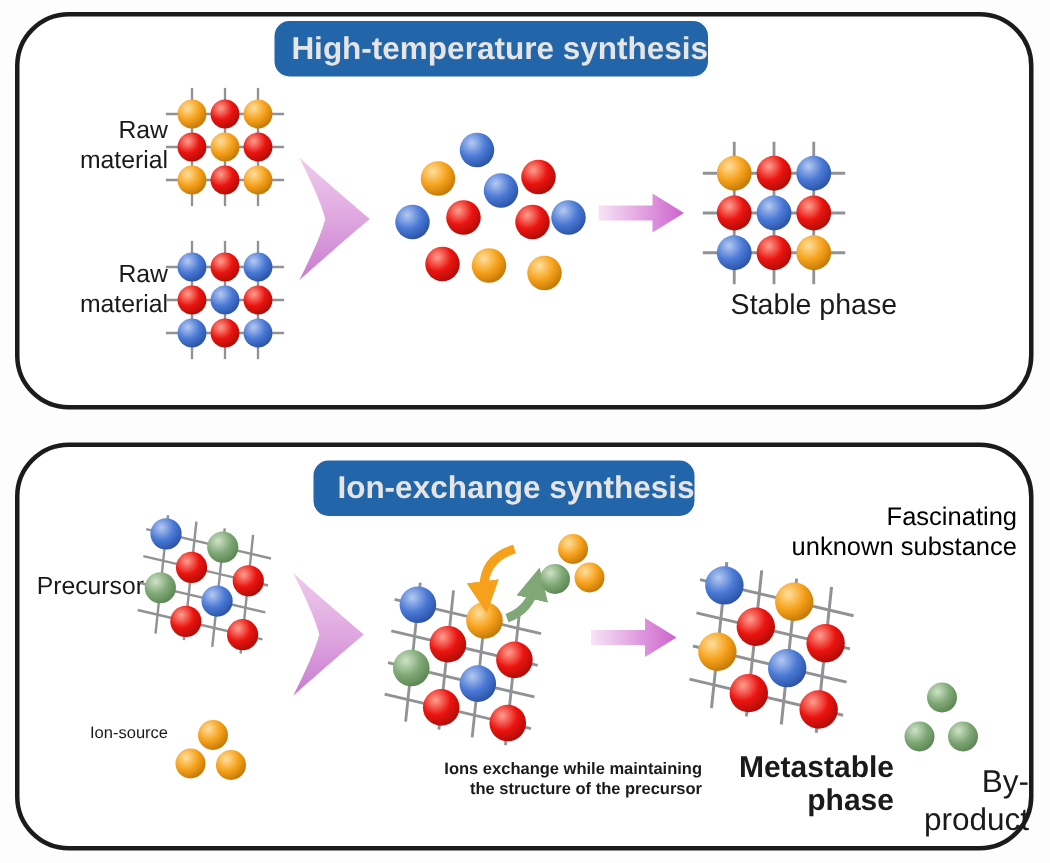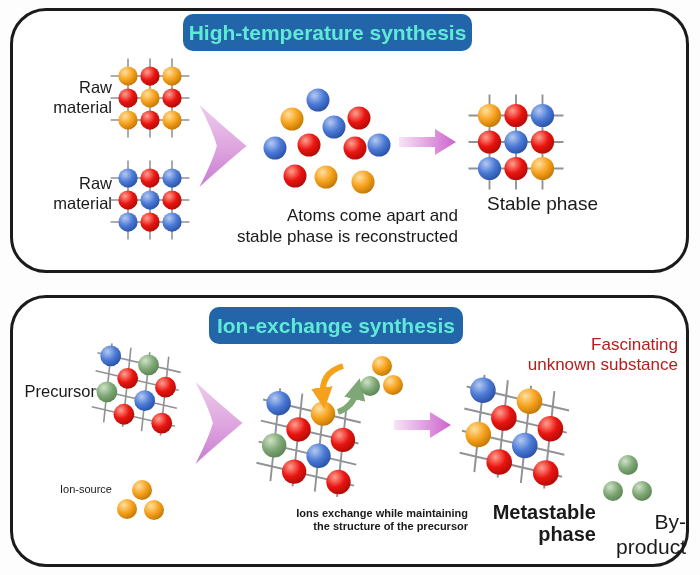--- a/index.html
+++ b/index.html
@@ -1,22 +1,22 @@
 <!DOCTYPE html>
 <html><head>
 <meta charset="utf-8">
 <style>
   html,body{margin:0;padding:0;background:#fdfdfd;}
   .canvas{position:relative;width:700px;height:575px;background:#fdfdfd;overflow:hidden;
           font-family:"Liberation Sans",sans-serif;color:#1a1a1a;}
   .panel{position:absolute;background:#ffffff;border:3px solid #1b1b1b;border-radius:36px;box-sizing:border-box;}
   .panel-top{left:10px;top:8px;width:679px;height:265px;}
   .panel-bottom{left:10px;top:295px;width:679px;height:272px;}
-  .badge{position:absolute;border-radius:10px;color:#5eead4;font-weight:bold;font-size:21px;
-         text-align:center;line-height:37px;height:37px;}
+  .badge{position:absolute;border-radius:10px;color:#e5e5e5;font-weight:bold;font-size:21px;
+         text-align:right;line-height:37px;height:37px;}
   .badge1{left:183px;top:14px;width:289px;}
   .badge2{left:209px;top:307px;width:254px;}
   .lbl{position:absolute;text-align:right;white-space:pre-line;line-height:1.2;}
   .lbl-raw1{left:28px;top:78px;width:84px;font-size:16.5px;}
   .lbl-raw2{left:28px;top:174px;width:84px;font-size:16.5px;}
   .cap1{left:203px;top:206px;width:255px;font-size:17px;line-height:1.22;}
   .lbl-stable{left:443px;top:193px;width:155px;font-size:19px;font-weight:normal;}
   .lbl-precursor{left:10px;top:382px;width:86px;font-size:16.5px;}
   .lbl-ionsource{left:22px;top:483px;width:90px;font-size:11px;}
   .cap2{left:193px;top:507px;width:275px;font-size:11px;line-height:1.22;font-weight:bold;}
@@ -139,22 +139,20 @@
       <circle cx="101" cy="36" r="11.5" fill="url(#g-red)"></circle>
       <circle cx="51" cy="63" r="11.5" fill="url(#g-red)"></circle>
       <circle cx="17" cy="66" r="11.5" fill="url(#g-blue)"></circle>
       <circle cx="97" cy="66" r="11.5" fill="url(#g-red)"></circle>
       <circle cx="121" cy="63" r="11.5" fill="url(#g-blue)"></circle>
       <circle cx="37" cy="94" r="11.5" fill="url(#g-red)"></circle>
       <circle cx="68" cy="95" r="11.5" fill="url(#g-orange)"></circle>
       <circle cx="105" cy="100" r="11.5" fill="url(#g-orange)"></circle>
     </svg>
 
-  <div class="lbl cap1">Atoms come apart and
-stable phase is reconstructed</div>
 
   <svg class="abs arr1" viewBox="0 0 60 28">
       <path d="M1 9 H37 V1 L58 14 L37 27 V19 H1 Z" fill="url(#g-arrow)"></path>
     </svg>
 
   <svg class="abs sq-stable" viewBox="0 0 96 96">
       <line x1="24" y1="5" x2="24" y2="91" stroke="#909295" stroke-width="1.7"></line>
       <line x1="5" y1="24" x2="91" y2="24" stroke="#909295" stroke-width="1.7"></line>
       <line x1="48" y1="5" x2="48" y2="91" stroke="#909295" stroke-width="1.7"></line>
       <line x1="5" y1="48" x2="91" y2="48" stroke="#909295" stroke-width="1.7"></line>
@@ -232,21 +230,21 @@
       <circle cx="81" cy="35" r="10" fill="url(#g-orange)"></circle>
     </svg>
 
   <div class="lbl cap2">Ions exchange while maintaining
 the structure of the precursor</div>
 
   <svg class="abs arr2" viewBox="0 0 60 28">
       <path d="M1 9 H37 V1 L58 14 L37 27 V19 H1 Z" fill="url(#g-arrow)"></path>
     </svg>
 
-  <div class="lbl lbl-annotation" style="color: #b91c1c;">Fascinating
+  <div class="lbl lbl-annotation" style="color: #000000;">Fascinating
 unknown substance</div>
   <svg class="abs tl-meta" viewBox="0 0 110 110">
       <line x1="10" y1="16.71" x2="98" y2="37.39" stroke="#909295" stroke-width="1.7"></line>
       <line x1="8" y1="35.71" x2="96" y2="56.39" stroke="#909295" stroke-width="1.7"></line>
       <line x1="6" y1="54.71" x2="94" y2="75.39" stroke="#909295" stroke-width="1.7"></line>
       <line x1="4" y1="73.71000000000001" x2="92" y2="94.39" stroke="#909295" stroke-width="1.7"></line>
       <line x1="25.4" y1="6.700000000000001" x2="16.6" y2="90.3" stroke="#909295" stroke-width="1.7"></line>
       <line x1="45.4" y1="11.4" x2="36.6" y2="95" stroke="#909295" stroke-width="1.7"></line>
       <line x1="65.4" y1="16.1" x2="56.6" y2="99.69999999999999" stroke="#909295" stroke-width="1.7"></line>
       <line x1="85.4" y1="20.800000000000004" x2="76.6" y2="104.4" stroke="#909295" stroke-width="1.7"></line>

